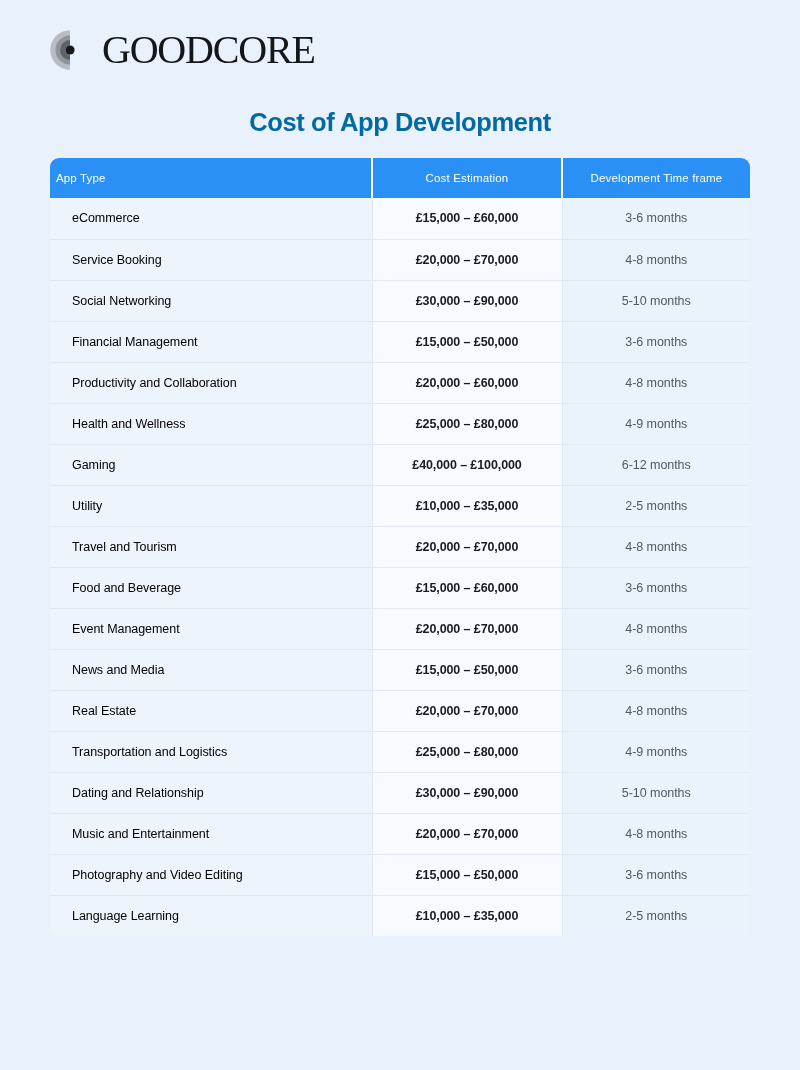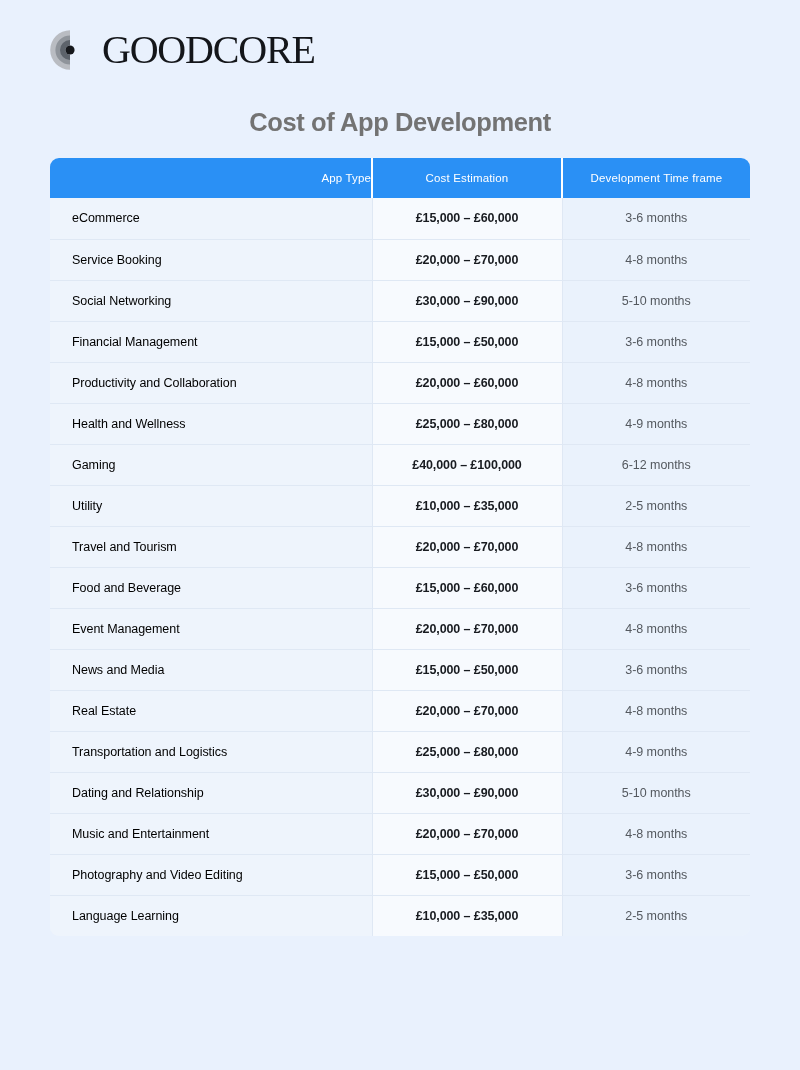--- a/index.html
+++ b/index.html
@@ -52,21 +52,21 @@
   
   .title {
     position: absolute;
     left: 0;
     top: 108px;
     width: 800px;
     text-align: center;
     font-size: 25.5px;
     font-weight: 700;
     letter-spacing: -0.4px;
-    color: #737373;
+    color: #0369a1;
   }
 
   
   .table-wrap {
     position: absolute;
     left: 50px;
     top: 158px;
     width: 700px;
     border-radius: 9px;
     overflow: hidden;
@@ -88,21 +88,21 @@
     color: #ffffff;
     height: 40px;
     font-size: 11.5px;
     font-weight: 400;
     letter-spacing: 0.15px;
     vertical-align: middle;
     border-right: 2px solid #ffffff;
   }
   thead th:last-child { border-right: none; }
 
-  th.h-app   { text-align: right; padding-left: 22px; }
+  th.h-app   { text-align: left; padding-left: 6px; }
   th.h-cost  { text-align: center; }
   th.h-time  { text-align: center; }
 
   tbody td {
     height: 41px;
     font-size: 12.5px;
     vertical-align: middle;
     border-bottom: 1px solid #dfe8f4;
     border-right: 1px solid #dfe8f4;
   }

